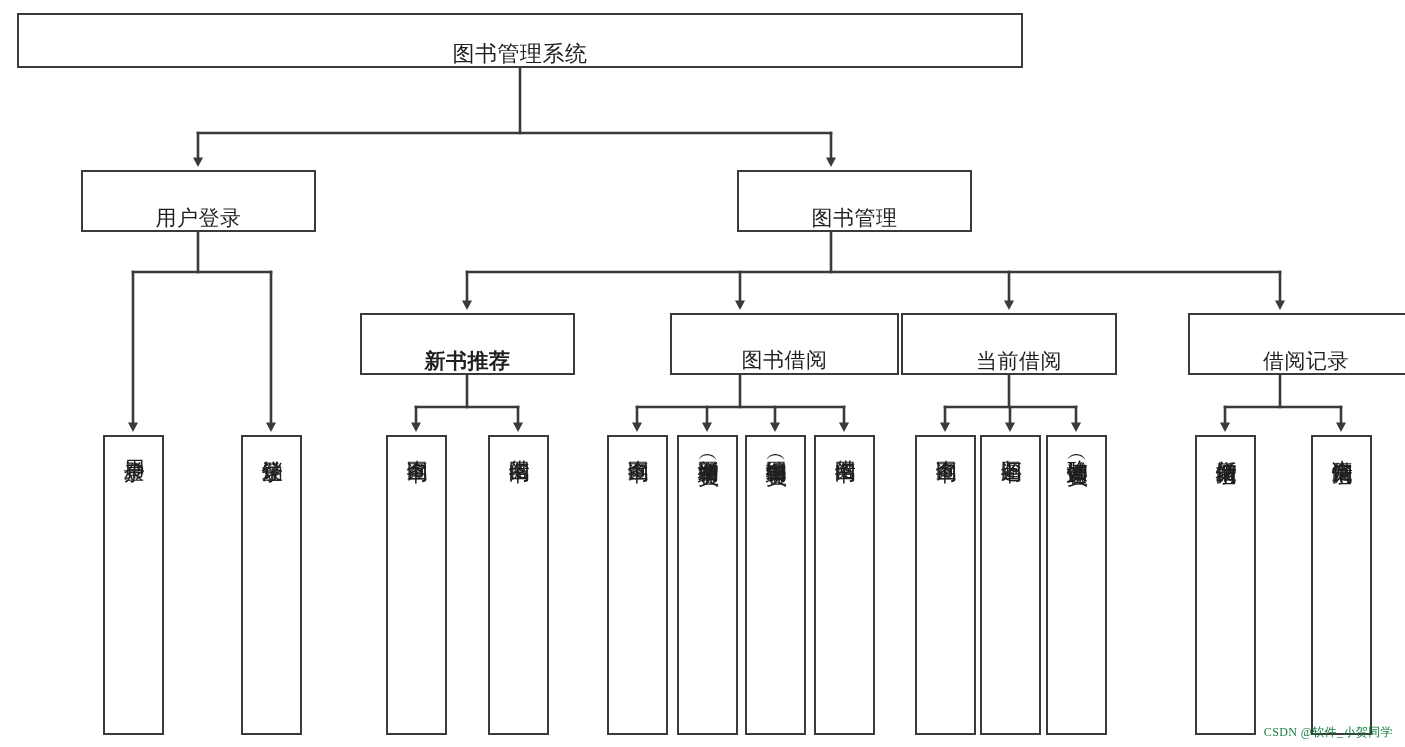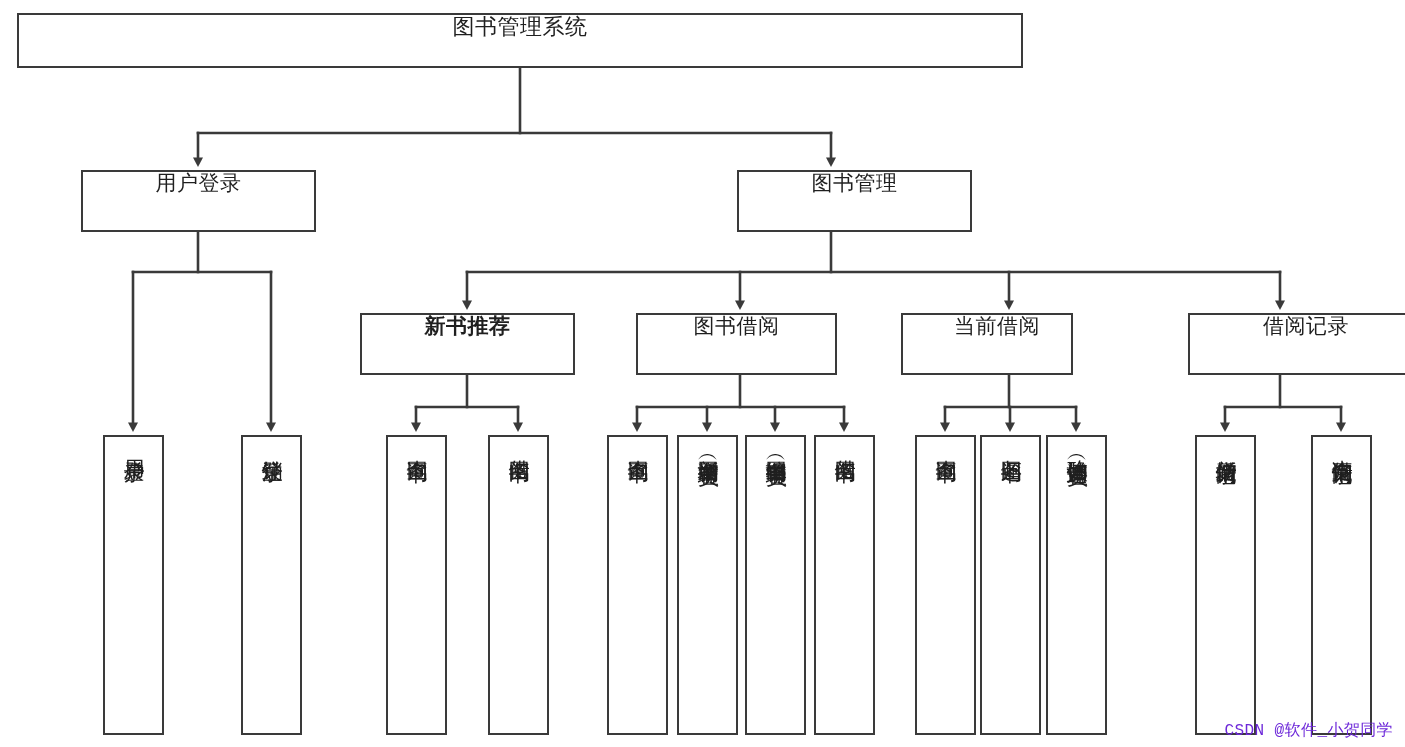--- a/index.html
+++ b/index.html
@@ -29,21 +29,21 @@
     height: 747px;
     pointer-events: none;
   }
   .node {
     position: absolute;
     box-sizing: border-box;
     border: 2px solid #3a3a3a;
     background: #ffffff;
     color: #1f1f1f;
     display: flex;
-    align-items: flex-start;
+    align-items: flex-end;
     justify-content: center;
     overflow: hidden;
   }
   .node.horizontal {
     writing-mode: horizontal-tb;
   }
   .node.horizontal .label {
     font-size: 21px;
     line-height: 1.1;
     letter-spacing: 0.5px;
@@ -61,25 +61,25 @@
     line-height: 1.32;
     letter-spacing: 1px;
     white-space: nowrap;
     display: block;
   }
   .node.root .label { font-size: 22px; }
   .watermark {
     position: absolute;
     right: 12px;
     bottom: 6px;
-    font-size: 16px;
-    color: #6d28d9;
+    font-size: 12px;
+    color: #15803d;
     letter-spacing: 0.4px;
     white-space: nowrap;
-    font-family: Liberation Mono, monospace;
+    font-family: Liberation Serif, serif;
   }
 </style>
 </head>
 <body>
 
 <div id="diagram-root">
 
   <svg class="connectors" viewBox="0 0 1405 747" xmlns="http://www.w3.org/2000/svg">
     <defs>
       <marker id="arrow" markerWidth="10" markerHeight="10" refX="4.6" refY="5" orient="auto" markerUnits="userSpaceOnUse">
@@ -137,24 +137,24 @@
   <div class="node horizontal" style="left:81px; top:170px; width:235px; height:62px;">
     <span class="label">用户登录</span>
   </div>
   <div class="node horizontal" style="left:737px; top:170px; width:235px; height:62px;">
     <span class="label">图书管理</span>
   </div>
 
   <div class="node horizontal" style="left:360px; top:313px; width:215px; height:62px;font-weight:bold;">
     <span class="label">新书推荐</span>
   </div>
-  <div class="node horizontal" style="left:636px; top:313px; width:201px; height:62px;">
+  <div class="node horizontal" style="left:670px; top:313px; width:229px; height:62px;font-family:Liberation Mono, monospace;">
     <span class="label">图书借阅</span>
   </div>
-  <div class="node horizontal" style="left:901px; top:313px; width:172px; height:62px;padding-left:20px;">
+  <div class="node horizontal" style="left:901px; top:313px; width:216px; height:62px;padding-left:20px;">
     <span class="label">当前借阅</span>
   </div>
   <div class="node horizontal" style="left:1172px; top:313px; width:236px; height:62px;margin-left:16px;">
     <span class="label">借阅记录</span>
   </div>
 
   <div class="node vertical" style="left:103px; top:435px; width:61px; height:300px;">
     <span class="label">用户登录</span>
   </div>
   <div class="node vertical" style="left:241px; top:435px; width:61px; height:300px;">

